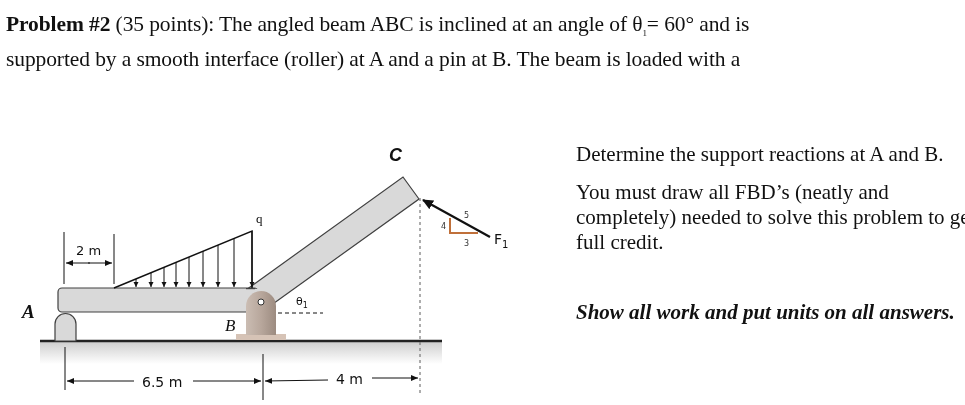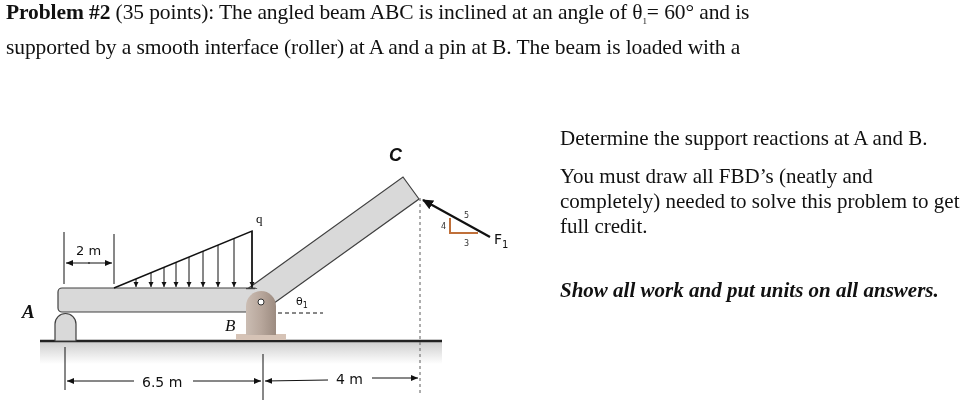--- a/index.html
+++ b/index.html
@@ -1,24 +1,24 @@
 <!DOCTYPE html>
 <html><head>
 <meta charset="utf-8">
 <style>
   html, body { margin: 0; padding: 0; background: #ffffff; }
   body { width: 965px; height: 405px; position: relative; overflow: hidden; font-family: "Liberation Serif", serif; color: #111; }
-  .problem-text { position: absolute; left: 6px; top: 0px; width: 955px; font-size: 21.5px; line-height: 25.5px; letter-spacing: -0.1px; }
+  .problem-text { position: absolute; left: 6px; top: 12px; width: 955px; font-size: 21.5px; line-height: 25.5px; letter-spacing: -0.1px; }
   .problem-text .line { display: block; white-space: nowrap; }
   .problem-text b { font-weight: bold; }
   .side { position: absolute; left: 560px; top: 126px; width: 405px; font-size: 21px; line-height: 25px; }
-  .side p { margin: 0; }
+  .side p { margin: 16px; }
   .side .p1 { position: absolute; top: 0; left: 0; white-space: nowrap; }
   .side .p2 { position: absolute; top: 38px; left: 0; width: 400px; }
-  .side .p3 { position: absolute; top: 152px; left: 0; white-space: nowrap; font-weight: bold; font-style: italic; }
+  .side .p3 { position: absolute; top: 158px; left: 0; white-space: nowrap; font-weight: bold; font-style: italic; }
   svg.diagram { position: absolute; left: 0; top: 0; }
   .lbl { font-family: "DejaVu Sans", sans-serif; }
 </style>
 </head>
 <body>
 
 <div class="problem-text">
   <span class="line"><b>Problem #2</b> <span>(35 points):</span>  <span>The angled beam ABC is inclined at an angle of θ</span><sub style="font-size:9px">1</sub><span>= 60° and is</span></span>
   <span class="line">supported by a smooth interface (roller) at A and a pin  at B.  The beam is loaded with a</span>
 </div>

